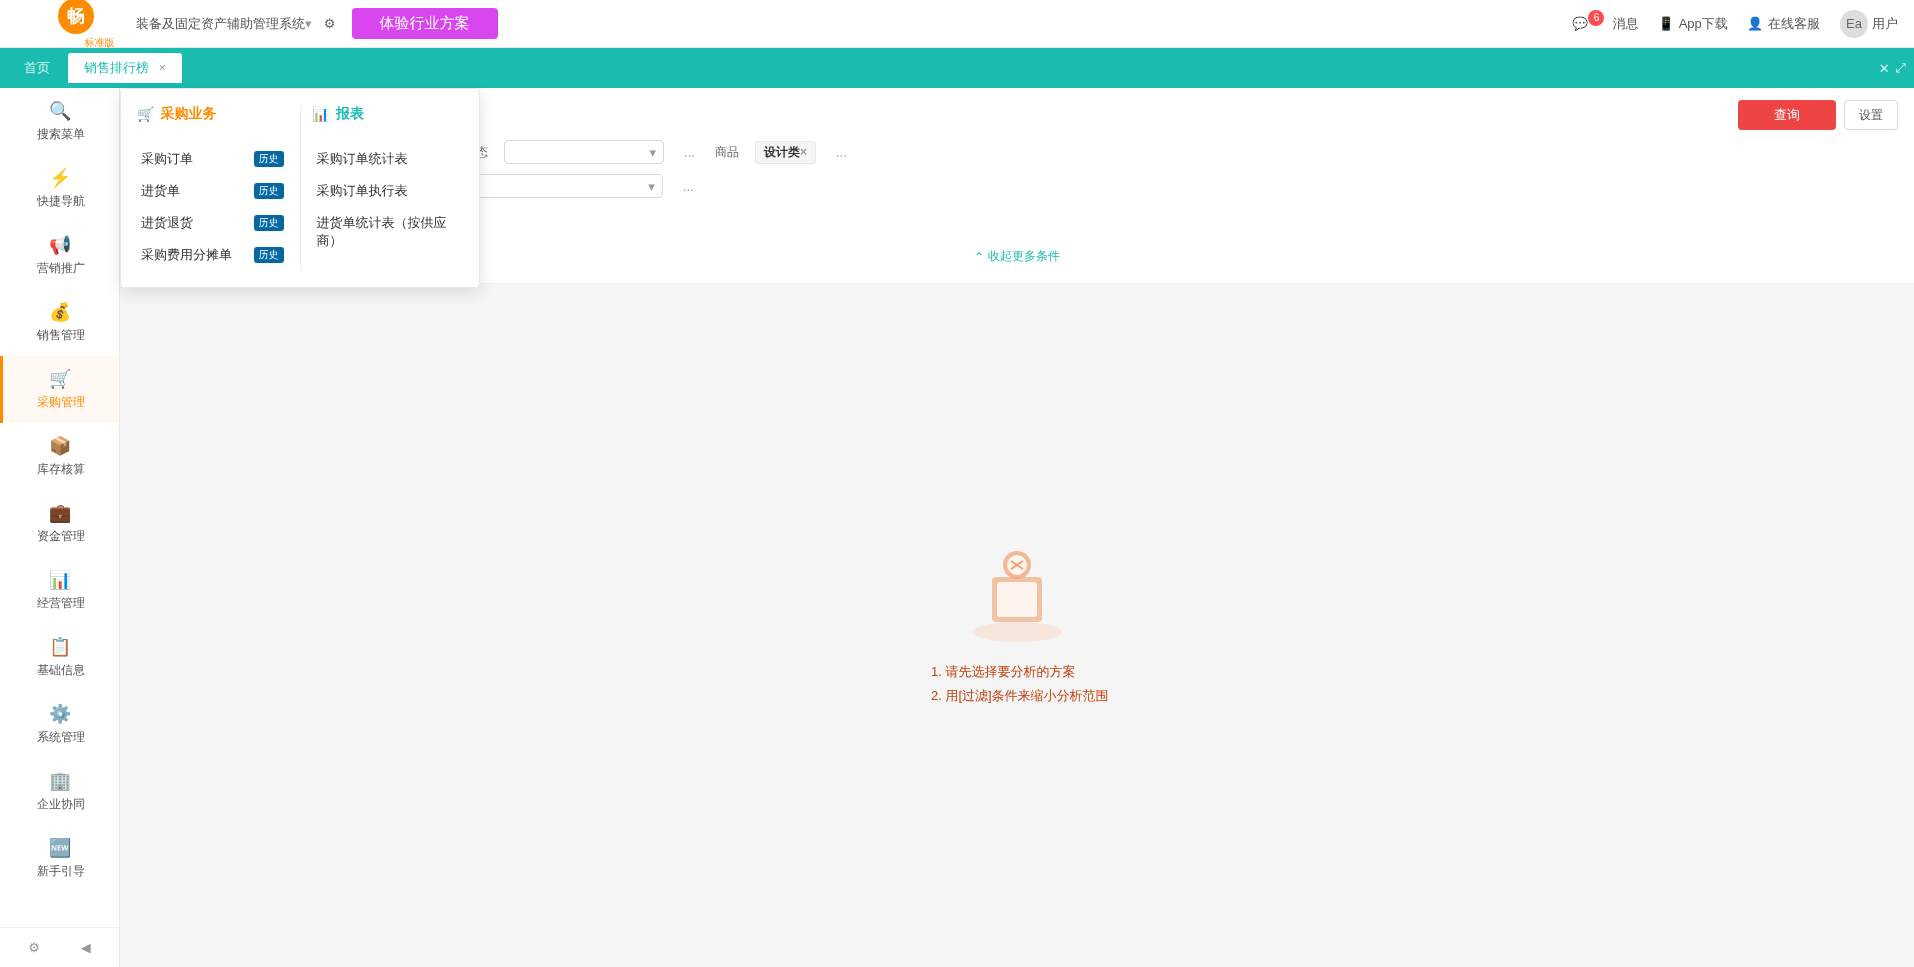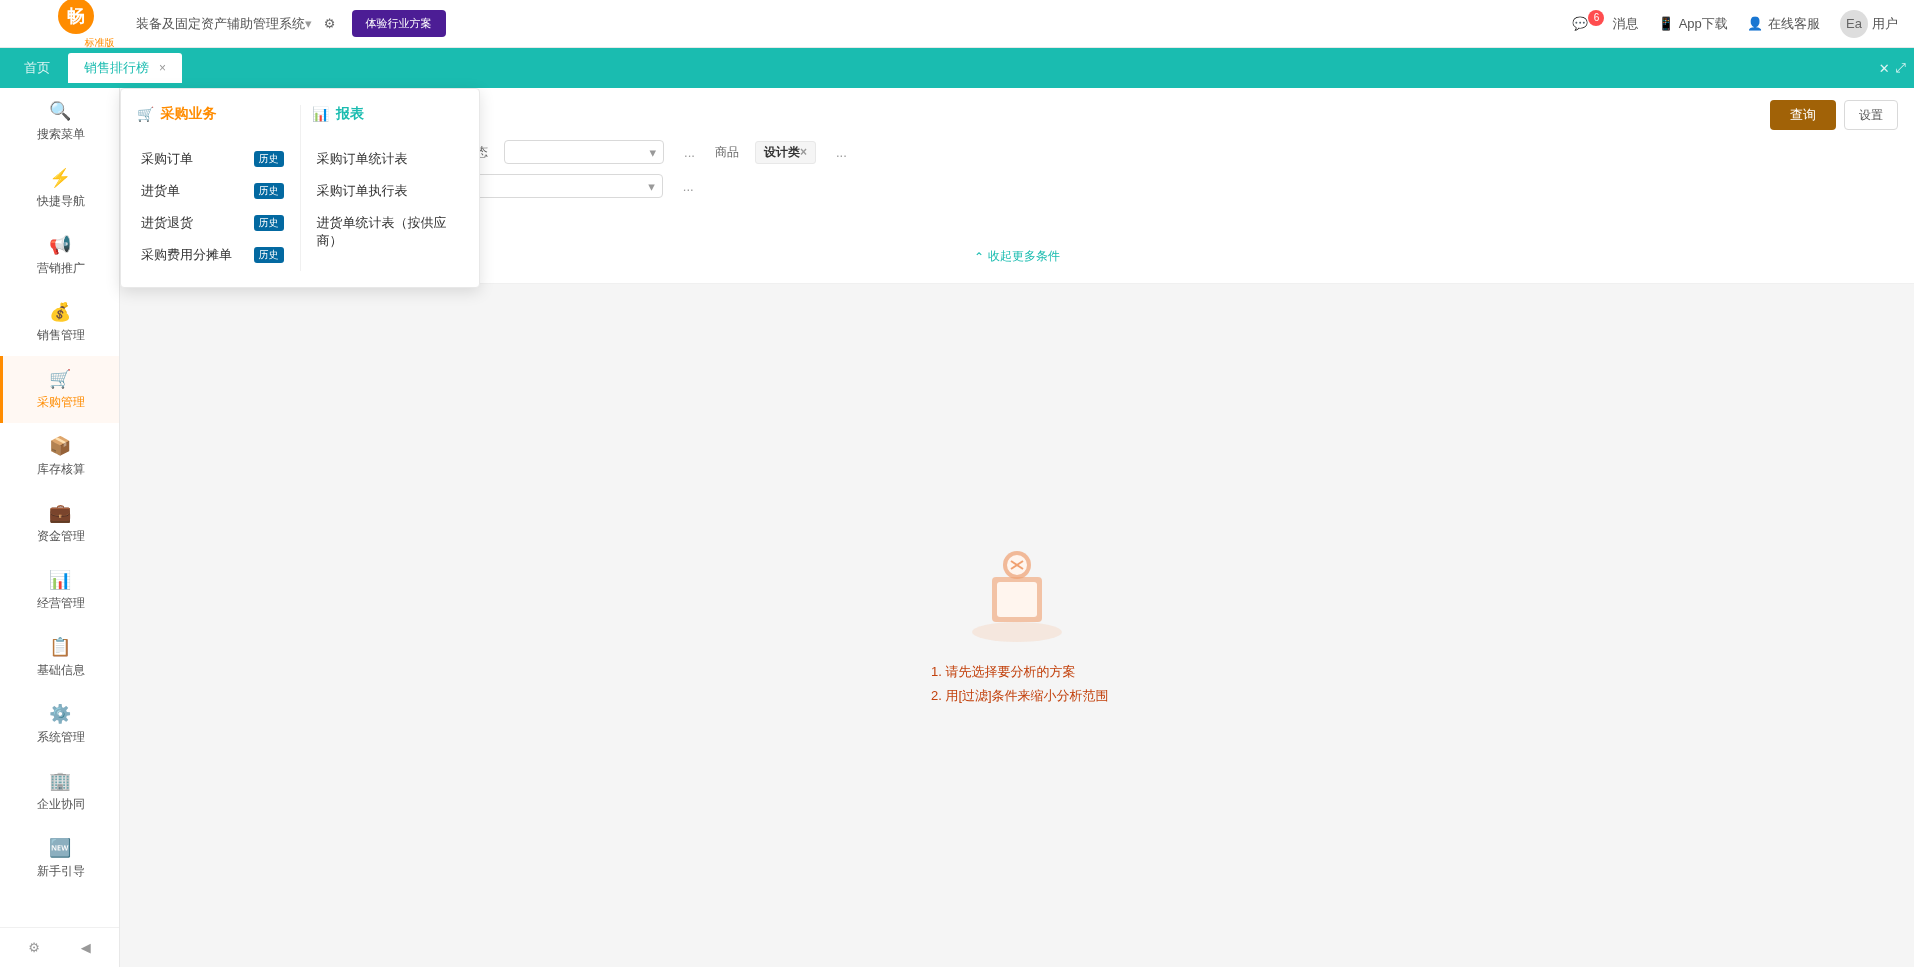--- a/index.html
+++ b/index.html
@@ -7,21 +7,21 @@
 
     
     .top-bar { height: 48px; background: #fff; display: flex; align-items: center; padding: 0 16px; border-bottom: 1px solid #e8e8e8; position: relative; z-index: 100; }
     .logo-area { width: 120px; display: flex; flex-direction: column; align-items: center; justify-content: center; }
     .logo-icon { width: 36px; height: 36px; background: #ff8c00; border-radius: 50%; display: flex; align-items: center; justify-content: center; color: #fff; font-size: 18px; font-weight: bold; }
     .logo-text { font-size: 10px; color: #ff8c00; margin-top: 2px; margin-left: 47px; }
     .system-title { display: flex; align-items: center; gap: 0; color: #333; font-size: 13px; }
     .system-title-text { color: #555; }
     .dropdown-arrow { color: #999; cursor: pointer; }
     .gear-btn { width: 28px; height: 28px; display: flex; align-items: center; justify-content: center; color: #666; cursor: pointer; margin-left: 4px; }
-    .industry-btn { background: #4c1d95; color: #fff; border: none; padding: 6px 14px; border-radius: 4px; cursor: pointer; font-size: 11px; margin-left: 8px; }
+    .industry-btn { background: #d946ef; color: #fff; border: none; padding: 6px 28px; border-radius: 4px; cursor: pointer; font-size: 15px; margin-left: 8px; }
     .top-right { margin-left: auto; display: flex; align-items: center; gap: 20px; }
     .top-right-item { display: flex; align-items: center; gap: 4px; color: #555; cursor: pointer; font-size: 13px; }
     .badge { background: #ff4d4f; color: #fff; border-radius: 50%; width: 16px; height: 16px; font-size: 10px; display: flex; align-items: center; justify-content: center; position: relative; top: -6px; left: -4px; }
     .avatar { width: 28px; height: 28px; background: #ddd; border-radius: 50%; display: flex; align-items: center; justify-content: center; color: #666; }
 
     
     .nav-tabs { height: 40px; background: #1abcb0; display: flex; align-items: center; padding: 0 8px; gap: 2px; }
     .nav-tab { padding: 6px 16px; color: rgba(255,255,255,0.85); cursor: pointer; font-size: 13px; border-radius: 3px 3px 0 0; display: flex; align-items: center; gap: 6px; }
     .nav-tab.active { background: #fff; color: #1abcb0; }
     .nav-tab-close { background: none; border: none; cursor: pointer; color: #999; font-size: 12px; margin-left: 4px; }
@@ -48,21 +48,21 @@
     .filter-select { border: 1px solid #d9d9d9; border-radius: 4px; padding: 4px 24px 4px 8px; font-size: 12px; color: #333; background: #fff; min-width: 160px; appearance: none; position: relative; }
     .filter-select-wrap { position: relative; display: inline-flex; align-items: center; }
     .filter-select-wrap::after { content: '▾'; position: absolute; right: 8px; color: #999; pointer-events: none; }
     .date-range { display: flex; align-items: center; gap: 4px; border: 1px solid #d9d9d9; border-radius: 4px; padding: 4px 8px; font-size: 12px; color: #333; background: #fff; }
     .date-quick-btns { display: flex; gap: 4px; }
     .date-quick-btn { padding: 2px 8px; border: 1px solid #d9d9d9; border-radius: 3px; font-size: 12px; color: #555; cursor: pointer; background: #fff; }
     .tag-item { display: inline-flex; align-items: center; gap: 0; background: #f5f5f5; border: 1px solid #e8e8e8; border-radius: 3px; padding: 2px 8px; font-size: 12px; color: #333; font-weight: bold; }
     .tag-close { cursor: pointer; color: #999; }
     .dots-btn { color: #999; cursor: pointer; padding: 0 4px; }
     .toolbar-btn { display: flex; align-items: center; gap: 4px; color: #555; cursor: pointer; font-size: 12px; }
-    .query-btn { background: #a16207; color: #fff; border: none; padding: 6px 20px; border-radius: 4px; cursor: pointer; font-size: 13px; }
+    .query-btn { background: #ef4444; color: #fff; border: none; padding: 6px 36px; border-radius: 4px; cursor: pointer; font-size: 13px; }
     .setting-btn { border: 1px solid #d9d9d9; background: #fff; color: #555; padding: 5px 14px; border-radius: 4px; cursor: pointer; font-size: 12px; }
     .collapse-btn { display: flex; align-items: center; gap: 4px; color: #1abcb0; cursor: pointer; font-size: 12px; justify-content: center; padding: 6px; }
 
     
     .empty-state { flex: 1; display: flex; flex-direction: column; align-items: center; justify-content: center; gap: 16px; }
     .empty-icon { width: 120px; height: 100px; position: relative; }
     .empty-tips { color: #c2410c; font-size: 13px; display: flex; flex-direction: column; gap: 6px; }
     .empty-tips li { list-style: decimal; margin-left: 20px; }
 
     

